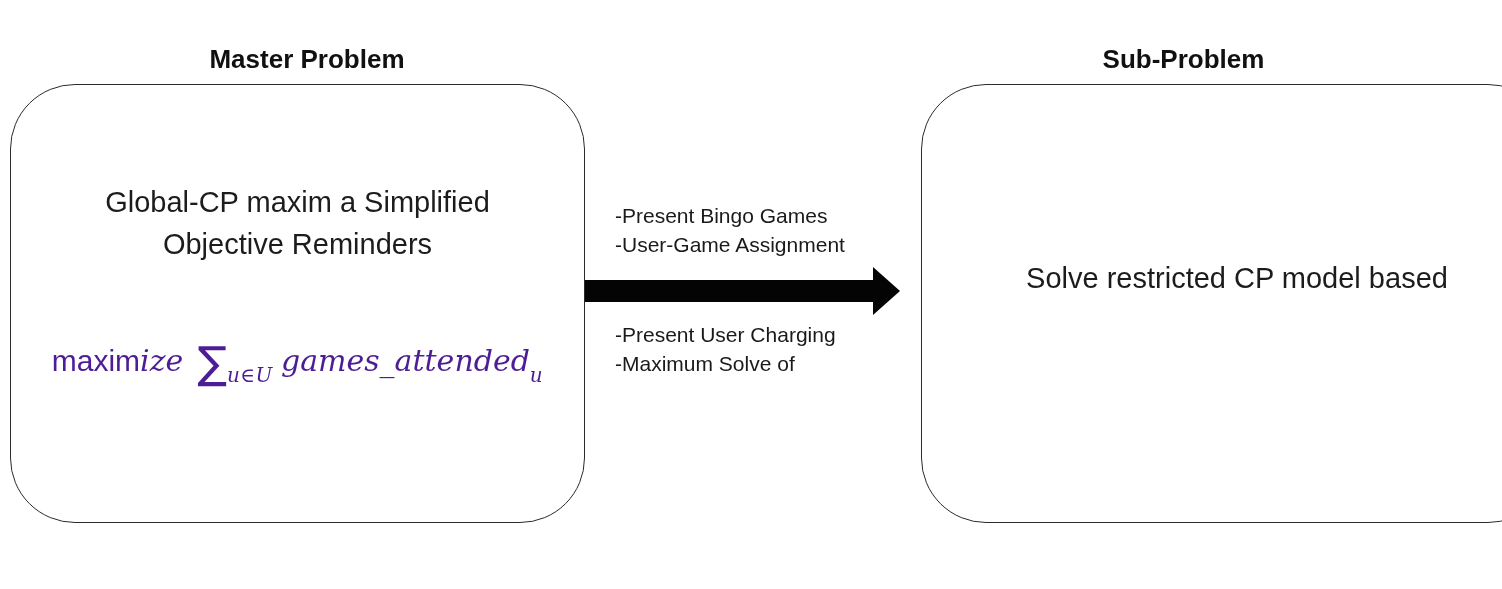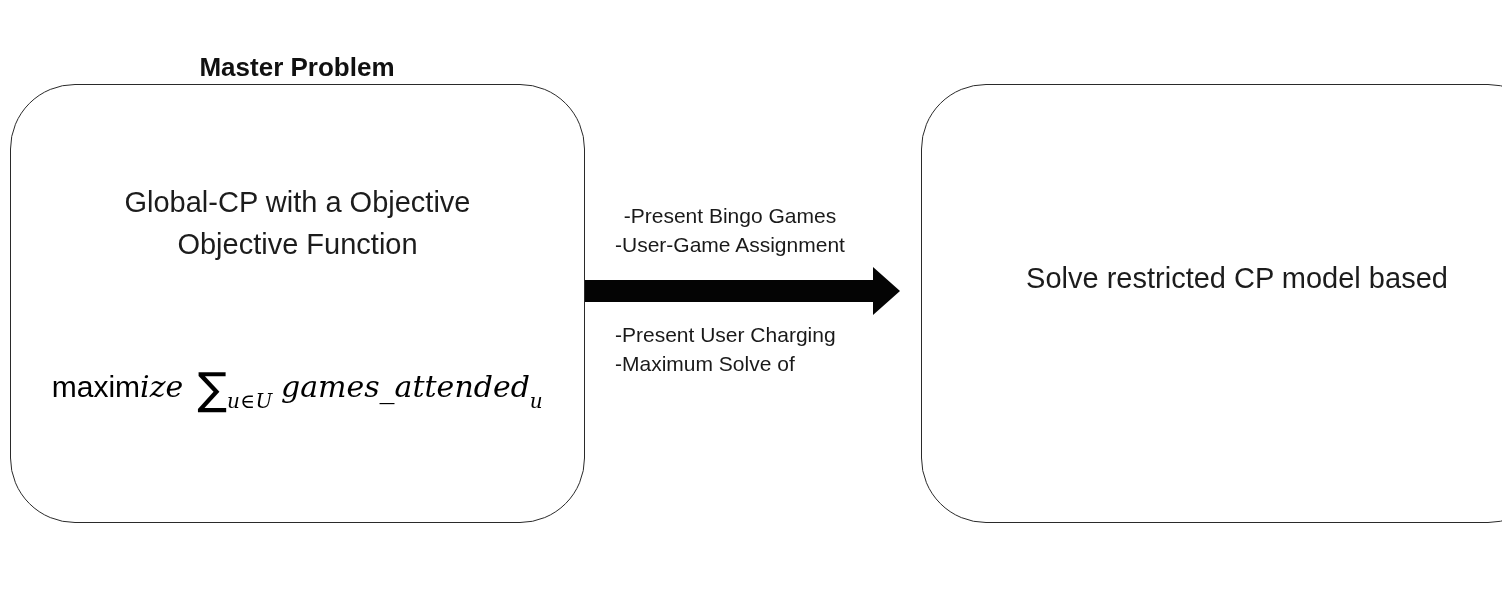--- a/index.html
+++ b/index.html
@@ -19,21 +19,21 @@
   }
   .box-title{
     position:absolute;
     top:44px;
     text-align:center;
     font-weight:bold;
     font-size:26px;
     line-height:30px;
     color:#111;
   }
-  .title-master{left:10px;width:574px;margin-top:8px;}
+  .title-master{left:20px;width:574px;}
   .title-sub{left:897px;width:573px;}
   .rounded-box{
     position:absolute;
     top:84px;
     height:439px;
     border:1.5px solid var(--stroke);
     border-radius:65px;
     box-sizing:border-box;
     background:var(--bg);
   }
@@ -47,23 +47,22 @@
     color:var(--text);
   }
   .master-body{top:96px;line-height:42px;}
   .sub-body{top:172px;line-height:43px;}
   .formula{
     position:absolute;
     left:0;right:0;
     top:252px;
     text-align:center;
     font-size:30px;
-    color:#000000;
+    color:#4c1d95;
     white-space:nowrap;
-    margin-top:26px;
   }
   .f-roman{font-family:"Liberation Sans", sans-serif;font-style:normal;}
   .f-italic{font-family:"DejaVu Serif", serif;font-style:italic;}
   .f-sum{
     font-family:"DejaVu Sans", sans-serif;
     font-size:44px;
     vertical-align:-7px;
     margin-left:14px;
     font-style:normal;
   }
@@ -87,39 +86,40 @@
     border-bottom:24px solid transparent;
     border-left:27px solid var(--arrow);
   }
   .arrow-labels{
     position:absolute;
     left:615px;
     font-size:21px;
     line-height:29px;
     color:#1a1a1a;
   }
-  .labels-top{top:201px;text-align:center;}
+  .labels-top{top:201px;}
   .labels-bottom{top:320px;}
   .arrow-label{white-space:pre;}
 </style>
 </head>
 <body>
 
 <div class="canvas">
 
   <div class="box-title title-master">Master Problem</div>
 
   <div class="rounded-box box-master">
     <div class="box-body master-body">
-      <div>Global-CP with a Objective</div>
-      <div>Objective Function</div>
+      <div>Global-CP maxim a Simplified</div>
+      <div>Objective Reminders</div>
     </div>
     <div class="formula"><span class="f-roman">maxim</span><span class="f-italic">ize</span><span class="f-sum">∑</span><span class="f-sub f-italic">u∈U</span><span class="f-italic f-term">games_attended</span><span class="f-sub f-italic">u</span></div>
   </div>
 
+  <div class="box-title title-sub">Sub-Problem</div>
 
   <div class="rounded-box box-sub">
     <div class="box-body sub-body">
       <div>Solve restricted CP model based</div>
     </div>
   </div>
 
   <div class="arrow-shaft"></div>
   <div class="arrow-head"></div>
 

